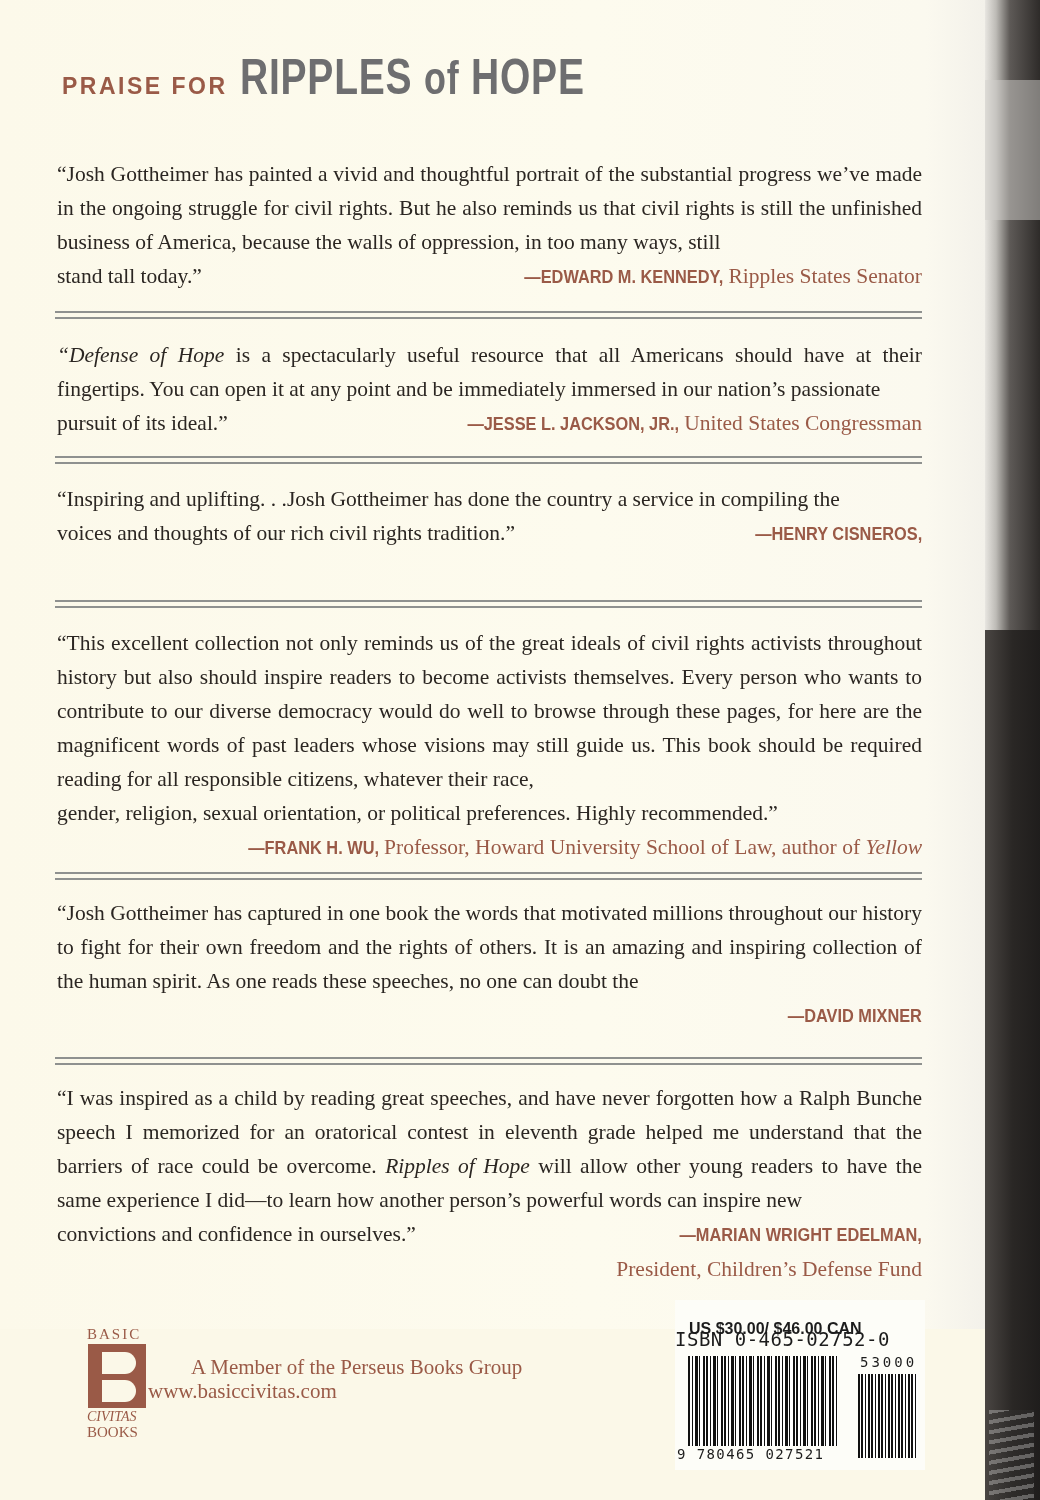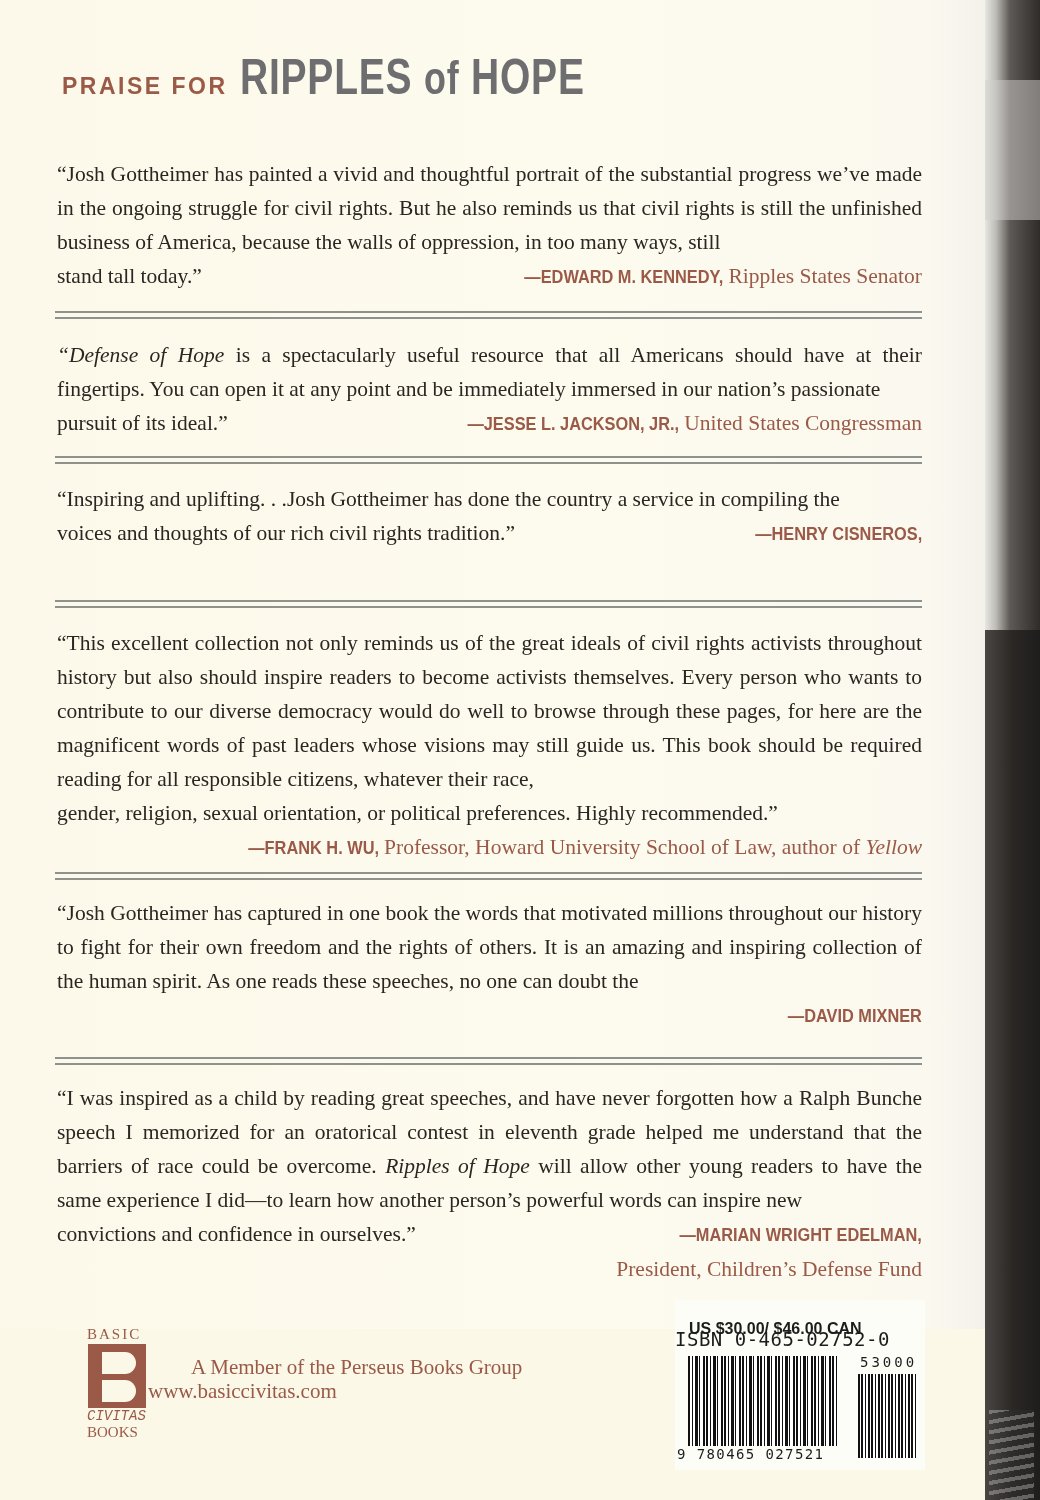--- a/index.html
+++ b/index.html
@@ -97,21 +97,21 @@
     .logo .box {
       width: 58px; height: 64px; background: #9a5a47; margin: 1px auto 1px auto; position: relative;
     }
     .logo .box .c1, .logo .box .c2 {
       position: absolute; left: 14px; width: 34px; height: 22px; background: #fbf8e8;
       border-radius: 0 14px 14px 0;
     }
     .logo .box .c1 { top: 8px; }
     .logo .box .c2 { top: 36px; }
     .logo .civitas {
-      font-family: Liberation Mono, monospace; font-style: italic; font-size: 14px; line-height: 15px;
+      font-family: Liberation Serif, serif; font-style: italic; font-size: 14px; line-height: 15px;
     }
     .logo .books {
       font-family: "Liberation Serif", serif; font-size: 15px; line-height: 16px;
     }
     .pub-text {
       position: absolute; left: 61px; top: 30px; color: #9a5a47;
       white-space: nowrap;
     }
     .pub-text .member { font-size: 21px; line-height: 25px; margin-left: 43px; }
     .pub-text .url { font-size: 21px; line-height: 22px; }

